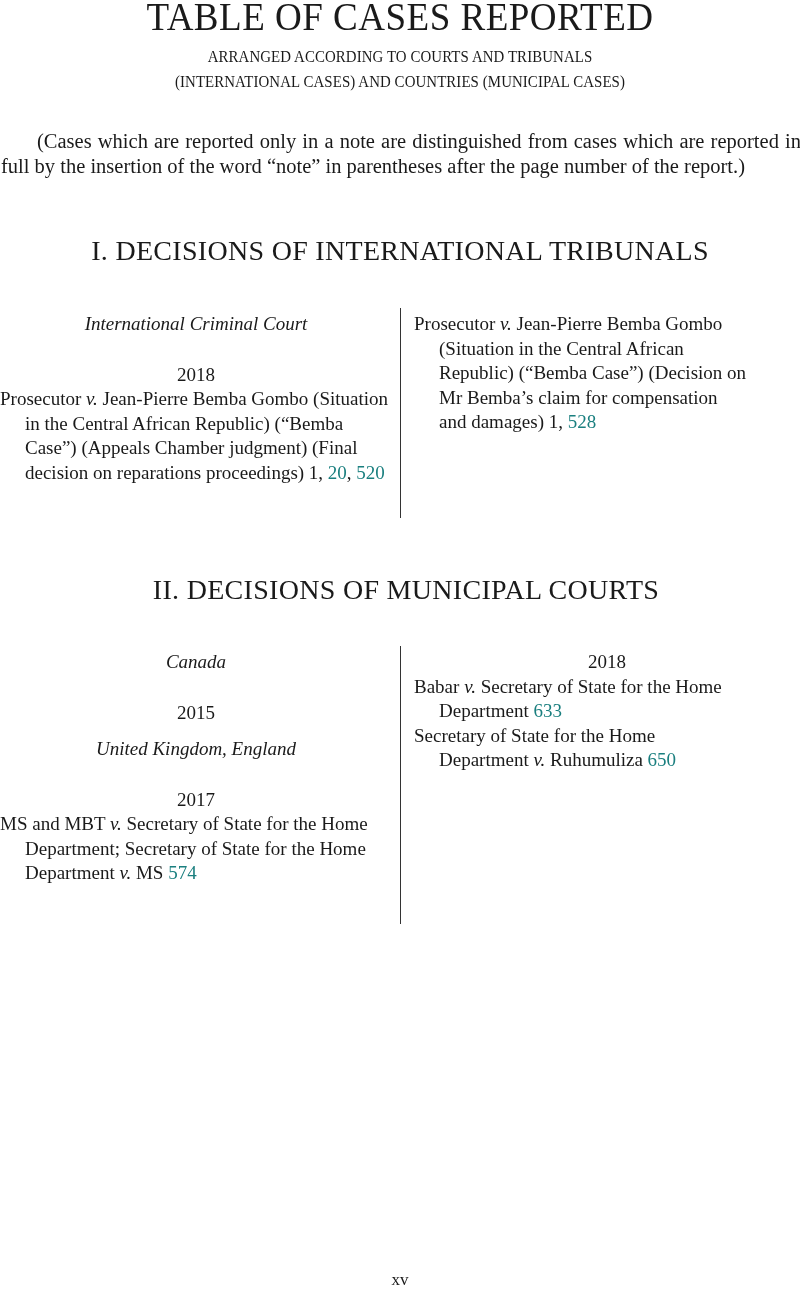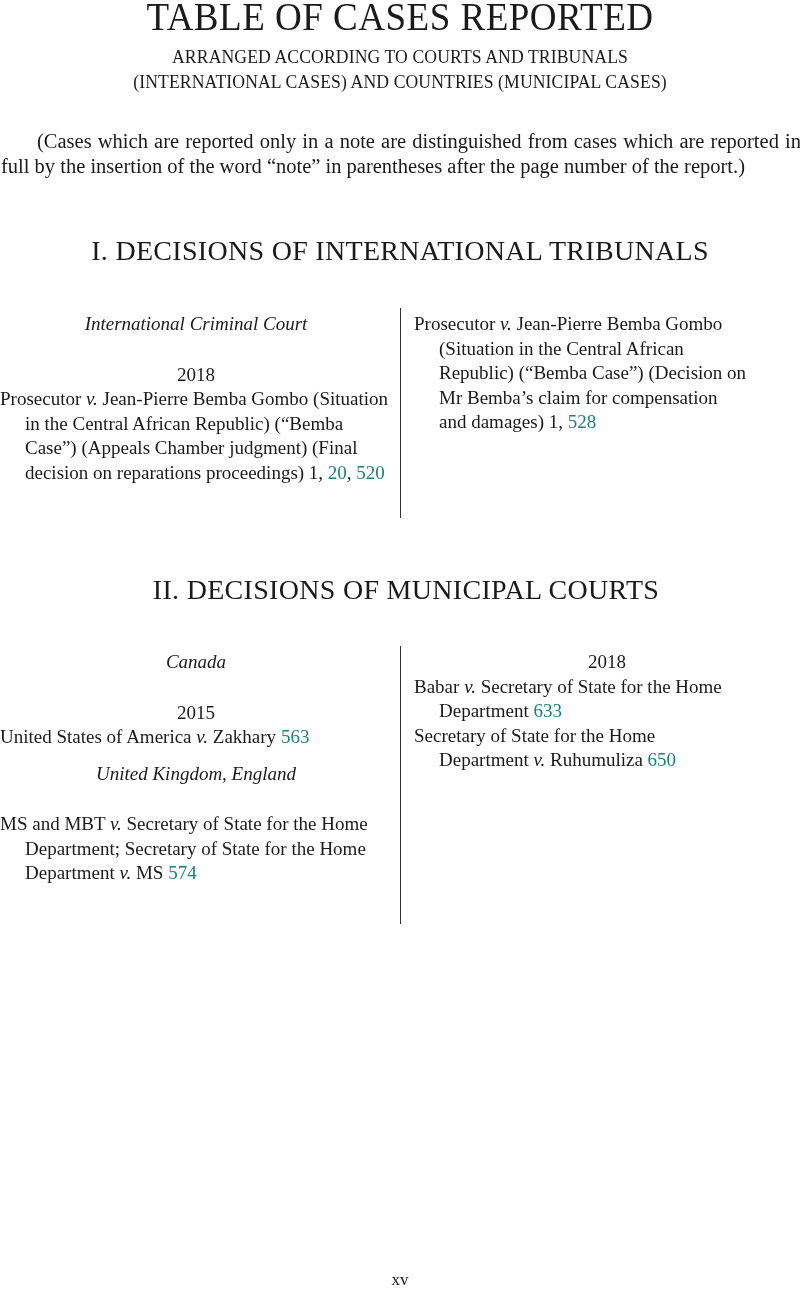--- a/index.html
+++ b/index.html
@@ -7,21 +7,21 @@
       width: 800px; height: 1290px; position: relative; overflow: hidden;
       font-family: "Liberation Serif", "DejaVu Serif", serif; color: #1a1a1a;
     }
     .title {
       position: absolute; top: -6px; left: 0; width: 800px; text-align: center;
       font-size: 39px; letter-spacing: 0.5px; line-height: 46px; margin: 0; font-weight: normal;
       transform: scaleX(0.95);
     }
     .subtitle {
       position: absolute; top: 44px; left: 0; width: 800px; text-align: center;
-      font-size: 19px; line-height: 25px; letter-spacing: 0.1px;
+      font-size: 16px; line-height: 25px; letter-spacing: 0.1px;
     }
     .subtitle div { transform: scaleX(0.93); }
     .intro {
       position: absolute; top: 128px; left: 0; width: 800px;
       font-size: 20.5px; line-height: 25px; text-align: justify; margin: 1px;
       text-indent: 36px;
     }
     .section-heading {
       position: absolute; left: 0; width: 800px; text-align: center;
       font-size: 28px; line-height: 34px; margin: 0; font-weight: normal; letter-spacing: 0.3px;
@@ -82,27 +82,24 @@
 </div>
 
 <h2 class="section-heading" style="top:573px;padding-left:6px;">II.  DECISIONS OF MUNICIPAL COURTS</h2>
 
 <div class="divider" style="top:646px; height:278px;"></div>
 
 <div class="col col-left" style="top:650px;">
   <div class="court">Canada</div>
   <div style="height:26px;"></div>
   <div class="year">2015</div>
-  <p class="case">
-    <span>United States of America</span>
-    <i class="v">v.</i><span> Zakhary </span><a class="link">563</a>
-  </p>
   <div style="height:12px;"></div>
   <div class="court">United Kingdom, England</div>
   <div style="height:26px;"></div>
+  <div class="year">2017</div>
   <p class="case">
     <span>MS and MBT</span>
     <i class="v">v.</i><span> Secretary of State for the Home Department; Secretary of State for the Home Department </span><i class="v">v.</i><span> MS </span><a class="link">574</a>
   </p>
 </div>
 
 <div class="col col-right" style="top:650px;">
   <div class="year">2018</div>
   <p class="case">
     <span>Babar</span>

